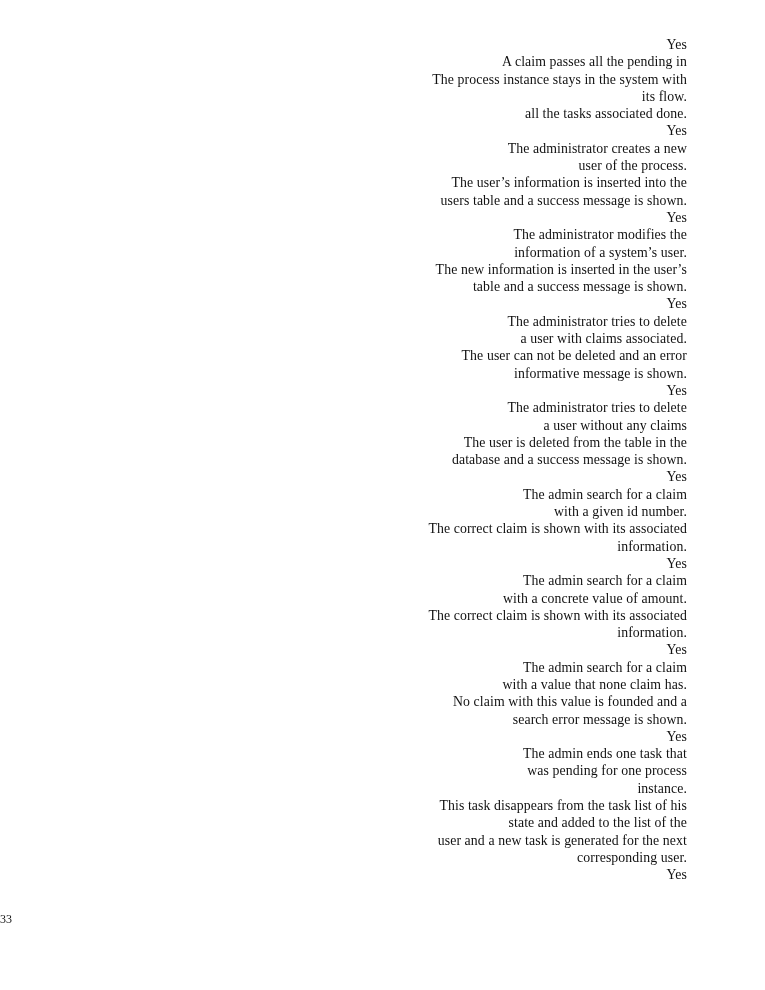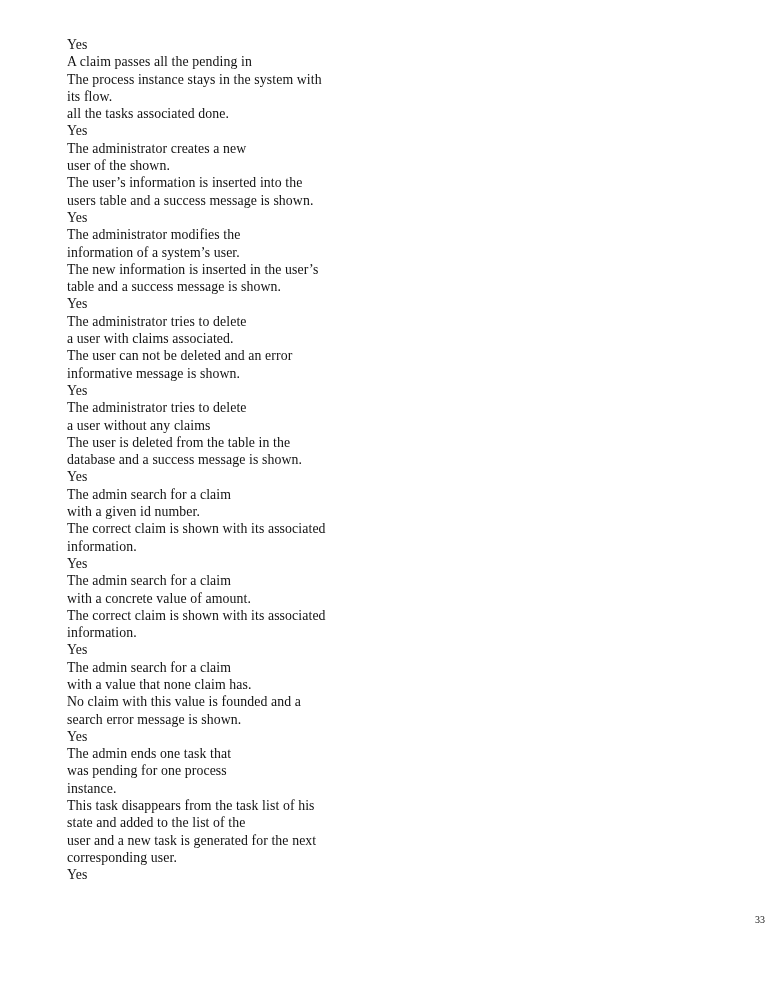--- a/index.html
+++ b/index.html
@@ -20,44 +20,45 @@
     position: absolute;
     left: 67px;
     top: 36px;
     width: 620px;
     font-size: 13.8px;
     line-height: 17.3px;
     letter-spacing: 0.1px;
   }
   .line {
     white-space: pre;
+    text-align: right;
   }
   .page-number {
     position: absolute;
     top: 911px;
     left: 0;
     width: 100%;
-    text-align: right;
-    font-size: 10px;
+    text-align: left;
+    font-size: 12px;
     line-height: 17px;
   }
 </style>
 </head>
 <body>
 
 <div class="page">
   <div class="text-block" id="text-block">
       <div class="line">Yes</div>
       <div class="line">A claim passes all the pending in</div>
       <div class="line">The process instance stays in the system with</div>
       <div class="line">its flow.</div>
       <div class="line">all the tasks associated done.</div>
       <div class="line">Yes</div>
       <div class="line">The administrator creates a new</div>
-      <div class="line">user of the shown.</div>
+      <div class="line">user of the process.</div>
       <div class="line">The user’s information is inserted into the</div>
       <div class="line">users table and a success message is shown.</div>
       <div class="line">Yes</div>
       <div class="line">The administrator modifies the</div>
       <div class="line">information of a system’s user.</div>
       <div class="line">The new information is inserted in the user’s</div>
       <div class="line">table and a success message is shown.</div>
       <div class="line">Yes</div>
       <div class="line">The administrator tries to delete</div>
       <div class="line">a user with claims associated.</div>

